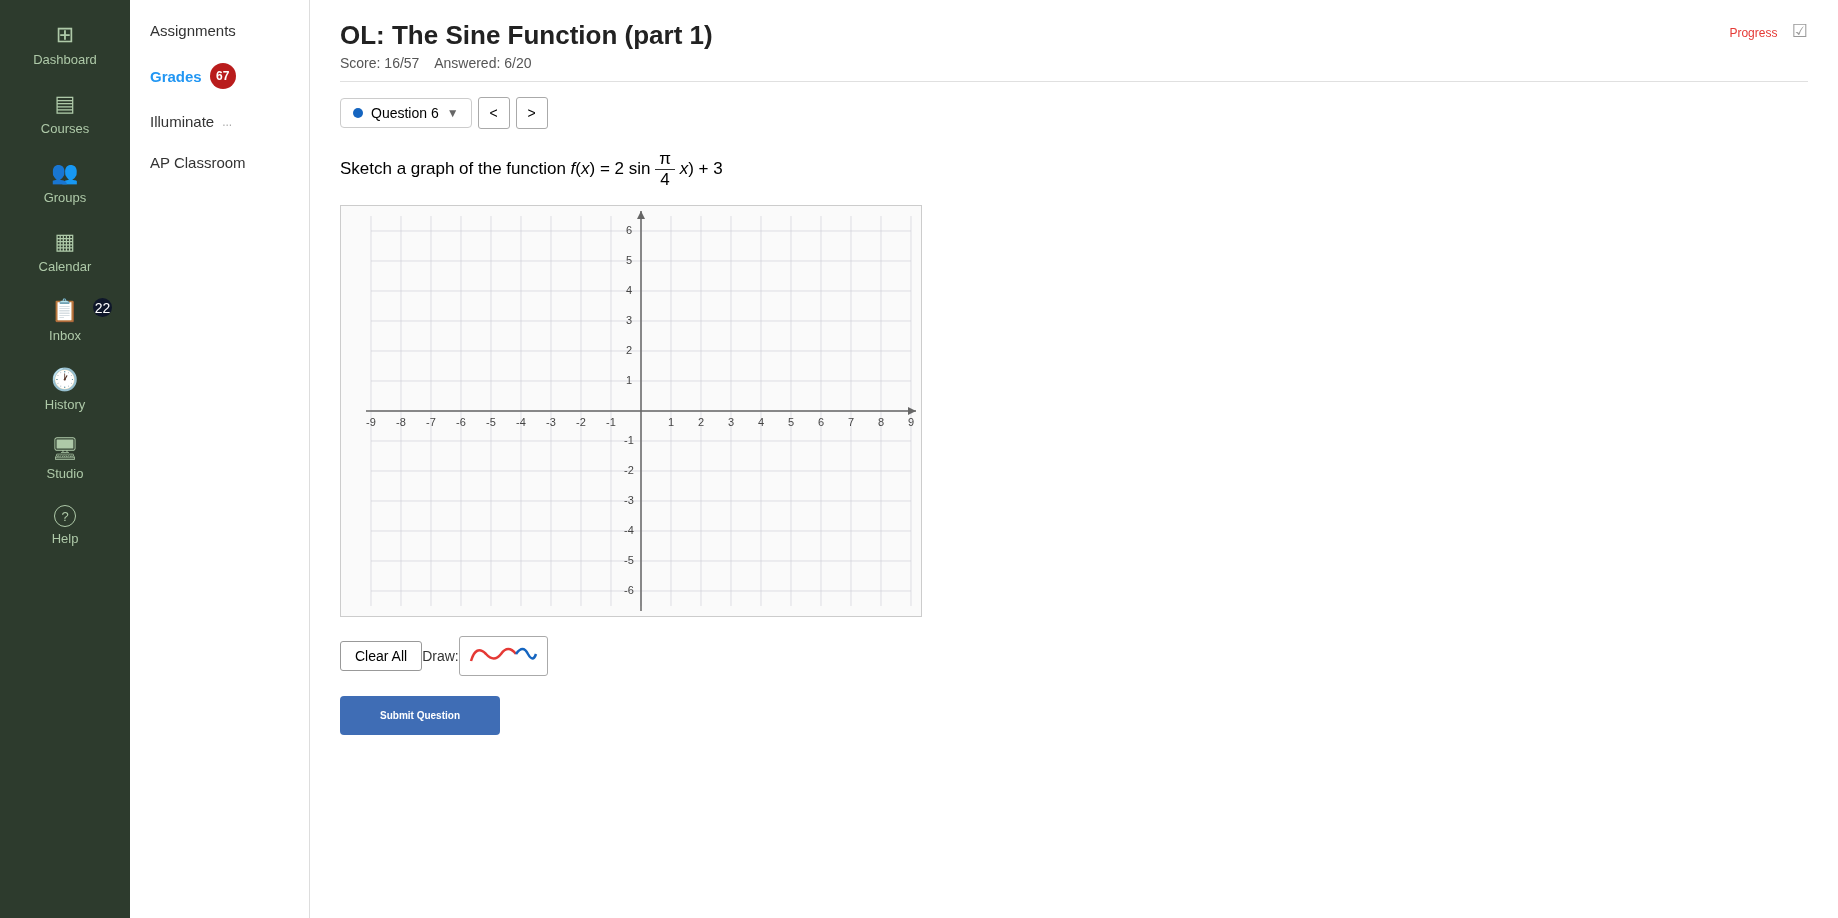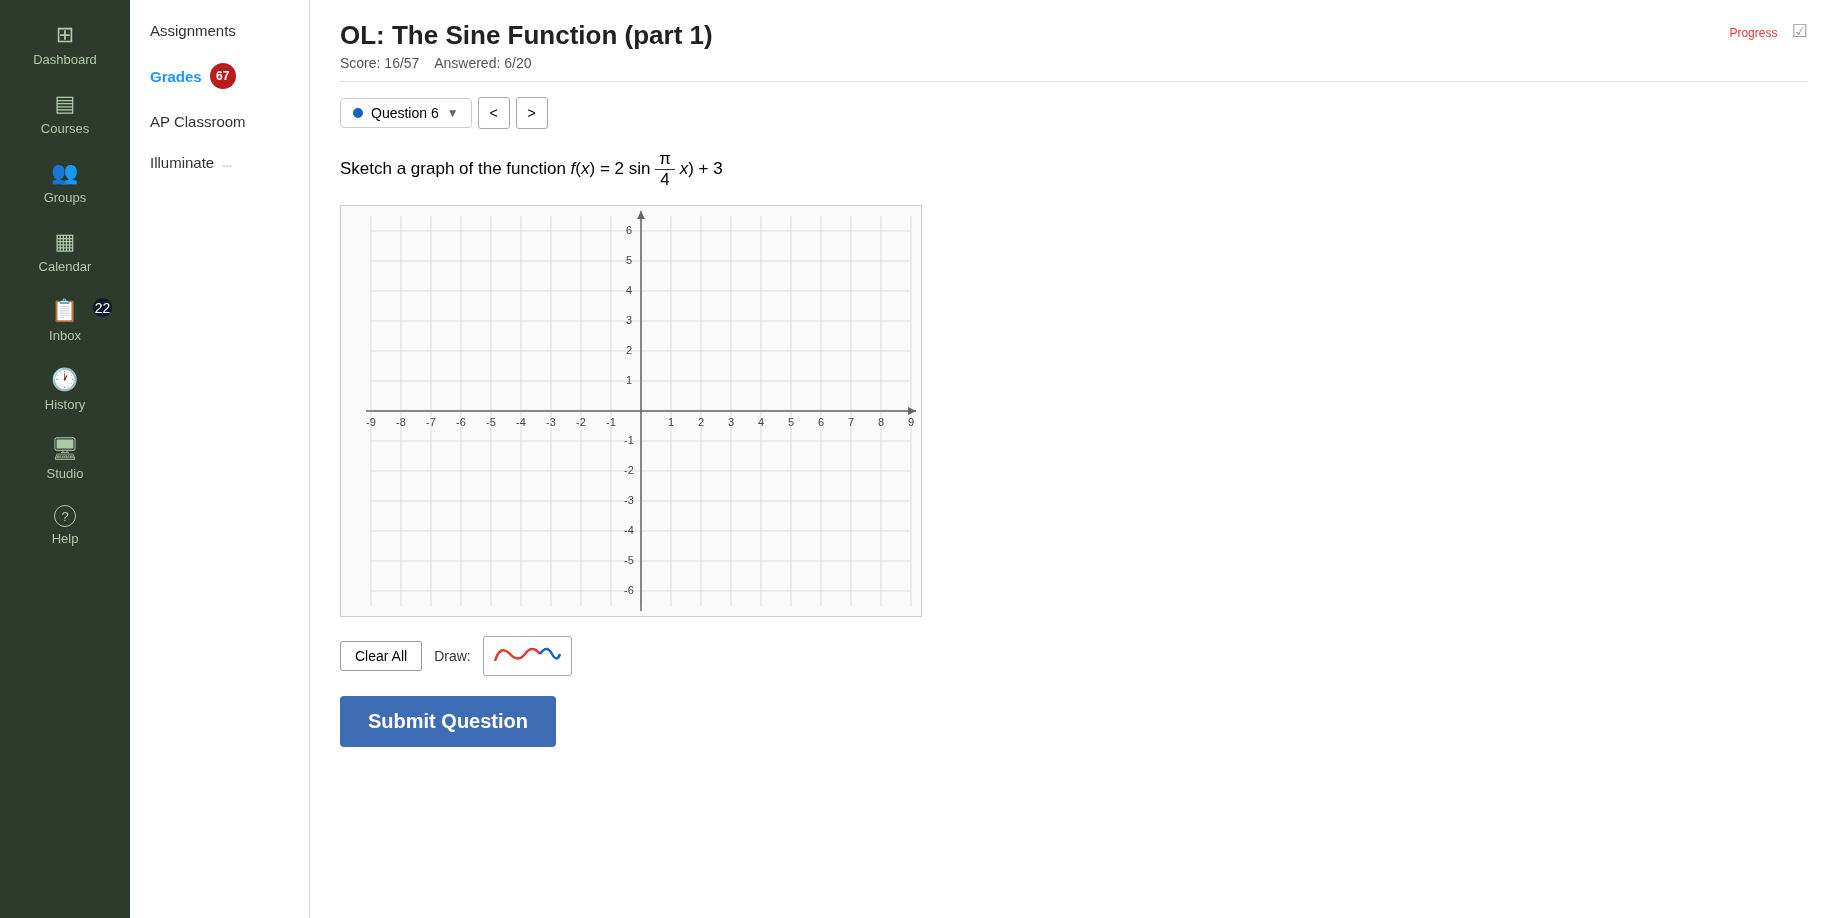--- a/index.html
+++ b/index.html
@@ -151,21 +151,20 @@
 
     
     .grid-line { stroke: #d0d0d8; stroke-width: 0.7; }
     .axis-line { stroke: #666; stroke-width: 1.5; }
     .tick-label { font-size: 11px; fill: #444; }
 
     
     .graph-controls {
       display: flex;
       align-items: center;
-      gap: 12px;
       margin-bottom: 20px;
     }
     .clear-all-btn {
       border: 1px solid #999;
       background: white;
       padding: 6px 14px;
       font-size: 14px;
       cursor: pointer;
       border-radius: 3px;
     }
@@ -178,22 +177,22 @@
       border-radius: 3px;
       padding: 2px 6px;
       background: white;
     }
 
     
     .submit-btn {
       background: #3f6db5;
       color: white;
       border: none;
-      padding: 14px 28px;
-      font-size: 20px;
+      padding: 14px 40px;
+      font-size: 10px;
       font-weight: bold;
       cursor: pointer;
       border-radius: 4px;
     }
 
     .chevron { font-size: 12px; color: #666; }
 
     
     .top-divider {
       border-bottom: 1px solid #e0e0e0;
@@ -244,25 +243,25 @@
 
 <div class="sidebar-second">
   <div class="sidebar-second-item">
     <span>Assignments</span>
   </div>
   <div class="sidebar-second-item active">
     <span>Grades</span>
     <div class="grade-badge">67</div>
   </div>
   <div class="sidebar-second-item">
-    <span>AP Classroom</span>
-  </div>
-  <div class="sidebar-second-item">
     <span>Illuminate</span>
     <span style="font-size:12px;color:#aaa;">...</span>
+  </div>
+  <div class="sidebar-second-item">
+    <span>AP Classroom</span>
   </div>
 </div>
 
 <div class="main-content">
   <div class="page-header top-divider">
     <div>
       <div class="page-title">OL: The Sine Function (part 1)</div>
       <div class="page-meta">
         <span>Score: 16/57</span>
         &nbsp;&nbsp;

